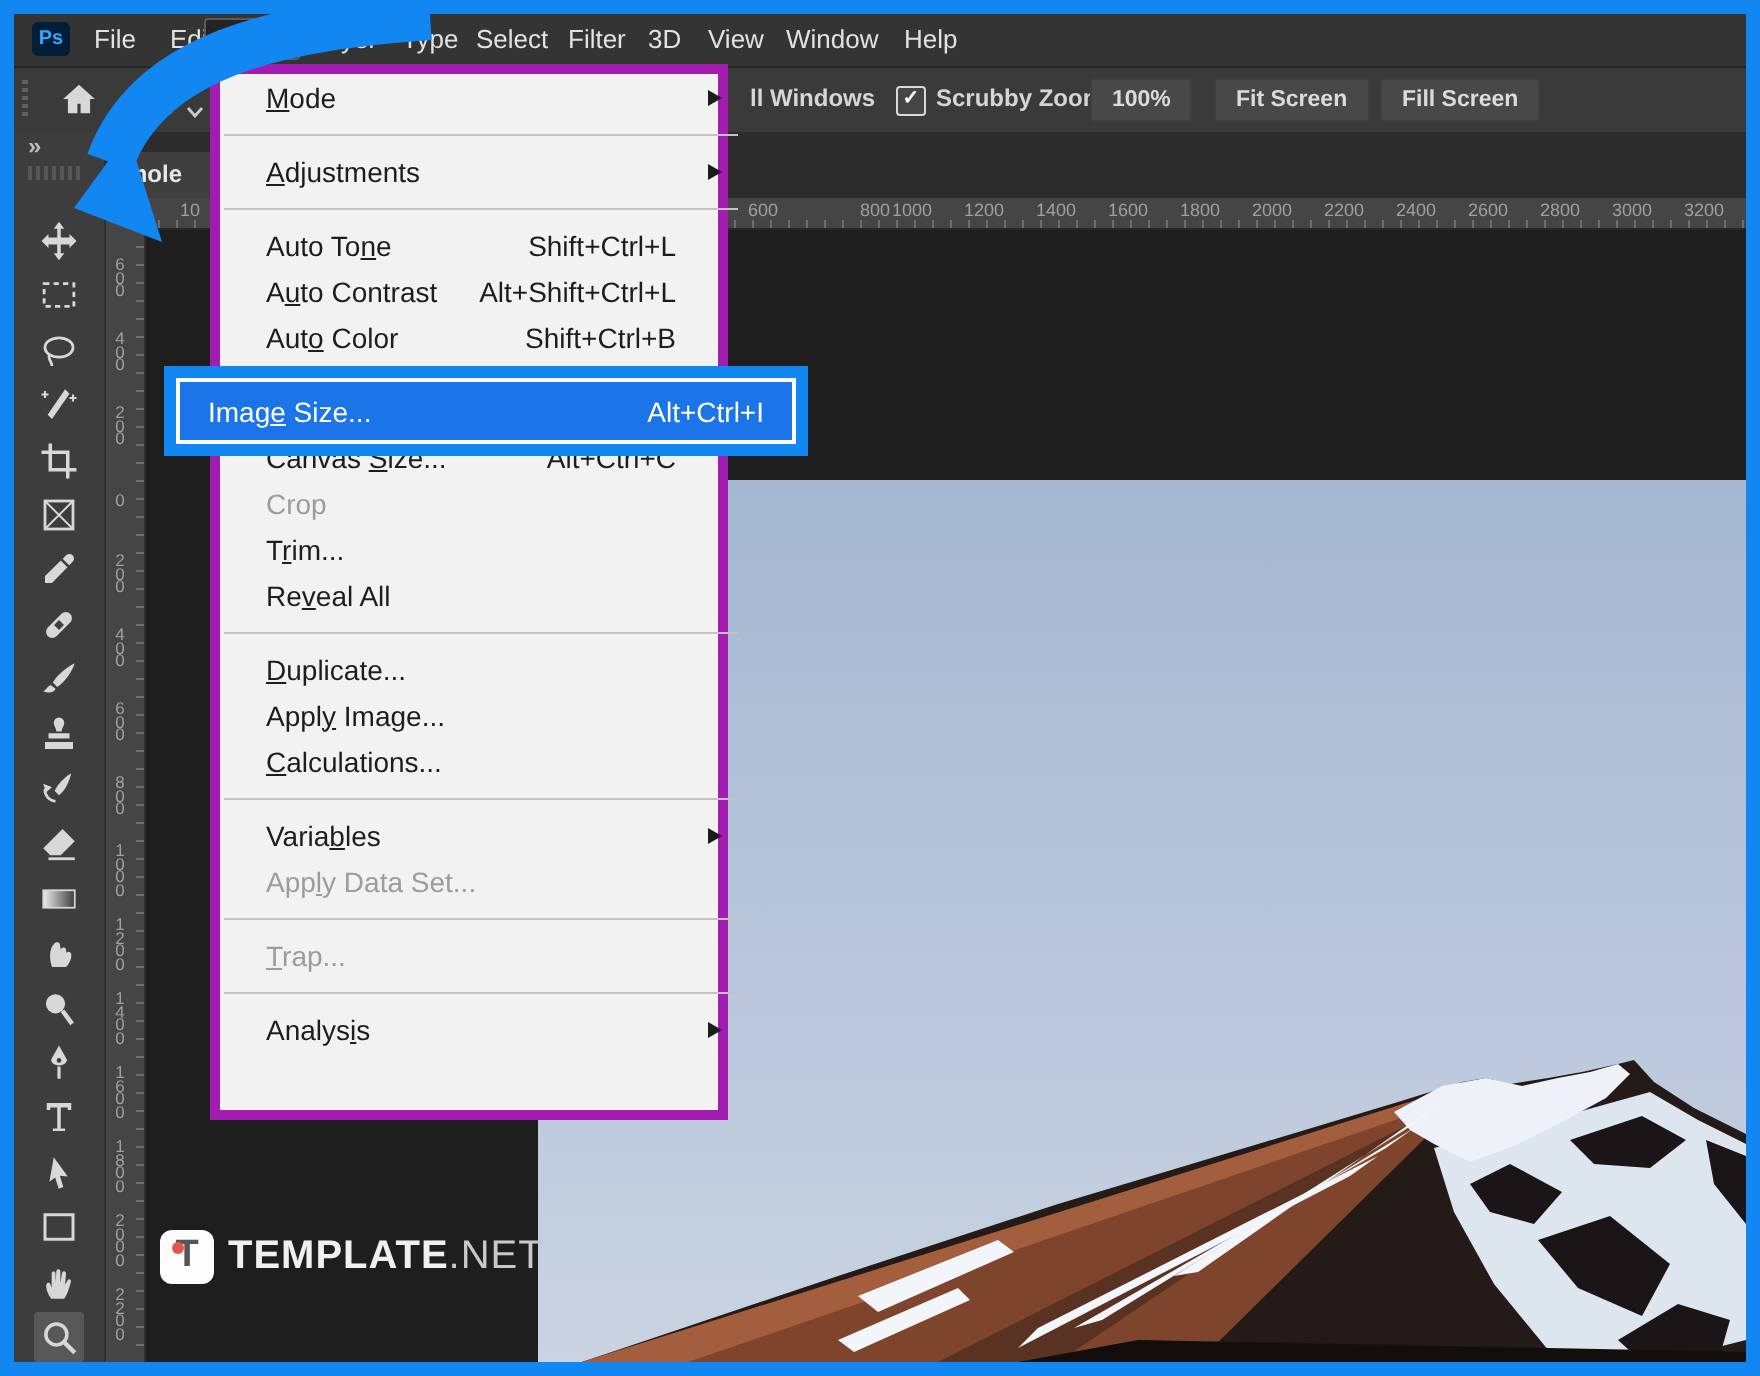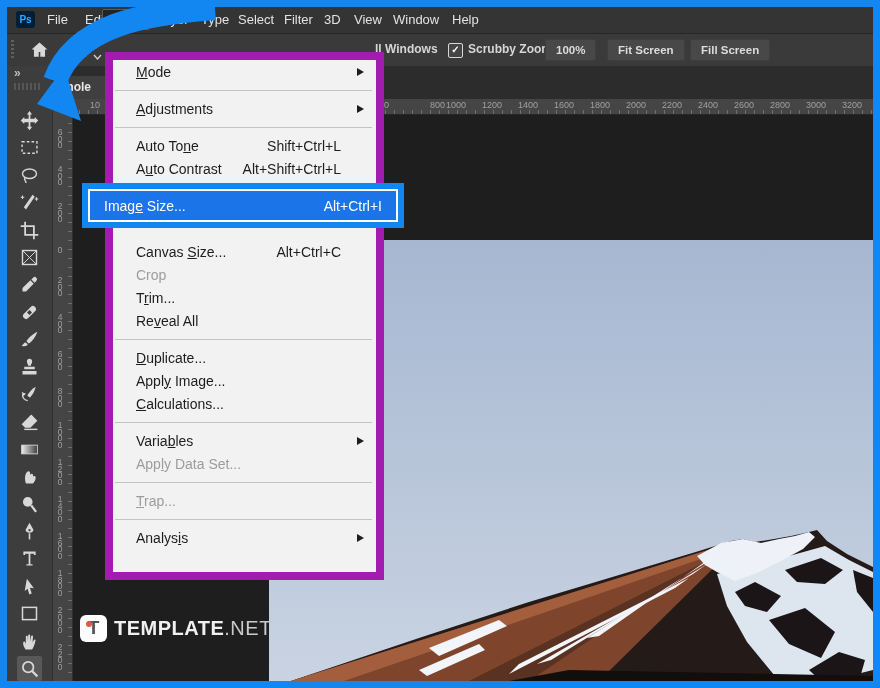--- a/index.html
+++ b/index.html
@@ -38,22 +38,22 @@
   .hlab{position:absolute;top:1px;font-size:9px;color:#a0a0a0;}
   .ruler-corner{position:absolute;left:52px;top:99px;width:20px;height:15px;background:#454545;border-right:1px solid #555;z-index:2;}
   .vruler{position:absolute;left:52px;top:114px;width:20px;height:567px;background:#454545;border-right:1px solid #303030;z-index:2;}
   .vruler::after{content:"";position:absolute;top:0;bottom:0;right:0;width:4px;
            background:repeating-linear-gradient(180deg,#6e6e6e 0 1px,transparent 1px 9px);}
   .vlab{position:absolute;left:3px;width:10px;font-size:8.5px;line-height:6.5px;color:#a0a0a0;
         white-space:pre-line;text-align:center;}
   .canvas{position:absolute;left:72px;top:114px;width:801px;height:567px;background:#1e1e1e;z-index:1;}
   .photo{position:absolute;left:197px;top:126px;width:604px;height:441px;}
   
-  .panel{position:absolute;left:105px;top:32px;width:279px;height:528px;border:8px solid #a21caf;
-         background:#f2f2f2;box-sizing:border-box;z-index:40;margin-top:20px;}
+  .panel{position:absolute;left:105px;top:32px;width:259px;height:528px;border:5px solid #a21caf;
+         background:#f2f2f2;box-sizing:border-box;z-index:40;}
   .menu{position:absolute;left:0;top:0;width:261px;}
   .mi{height:23px;display:flex;align-items:center;font-size:14px;color:#1d1d1d;}
   .mi .lbl{padding-left:23px;flex:1;white-space:nowrap;}
   .mi .sc{padding-right:33px;white-space:nowrap;}
   .mi .sub{width:0;height:0;border-left:7px solid #1d1d1d;border-top:4.5px solid transparent;
            border-bottom:4.5px solid transparent;margin-right:10px;}
   .mi.disabled{color:#9c9c9c;}
   .sep{height:14px;position:relative;}
   .sep::after{content:"";position:absolute;left:2px;right:2px;top:7px;border-top:1px solid #c3c3c3;}
   .gap{height:37px;}
@@ -380,20 +380,21 @@
         <div class="sep"></div>
         <div class="mi">
           <span class="lbl">Auto To<span class="u">n</span>e</span>
           <span class="sc">Shift+Ctrl+L</span>
         </div>
         <div class="mi">
           <span class="lbl">A<span class="u">u</span>to Contrast</span>
           <span class="sc">Alt+Shift+Ctrl+L</span>
         </div>
         <div class="mi">
+          <span class="lbl">Aut<span class="u">o</span> Color</span>
           <span class="sc">Shift+Ctrl+B</span>
         </div>
         <div class="gap"></div>
         <div class="mi">
           <span class="lbl">Canvas <span class="u">S</span>ize...</span>
           <span class="sc">Alt+Ctrl+C</span>
         </div>
         <div class="mi disabled">
           <span class="lbl">Crop</span>
         </div>

